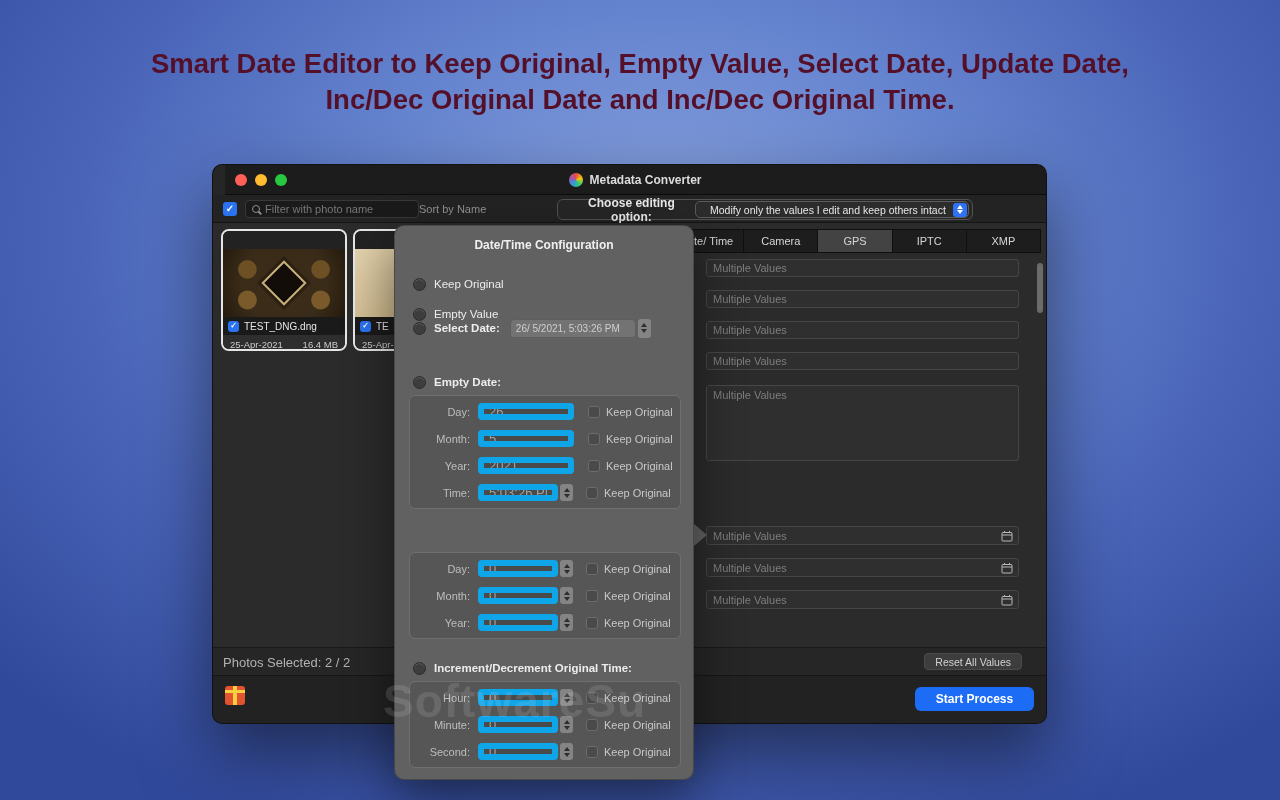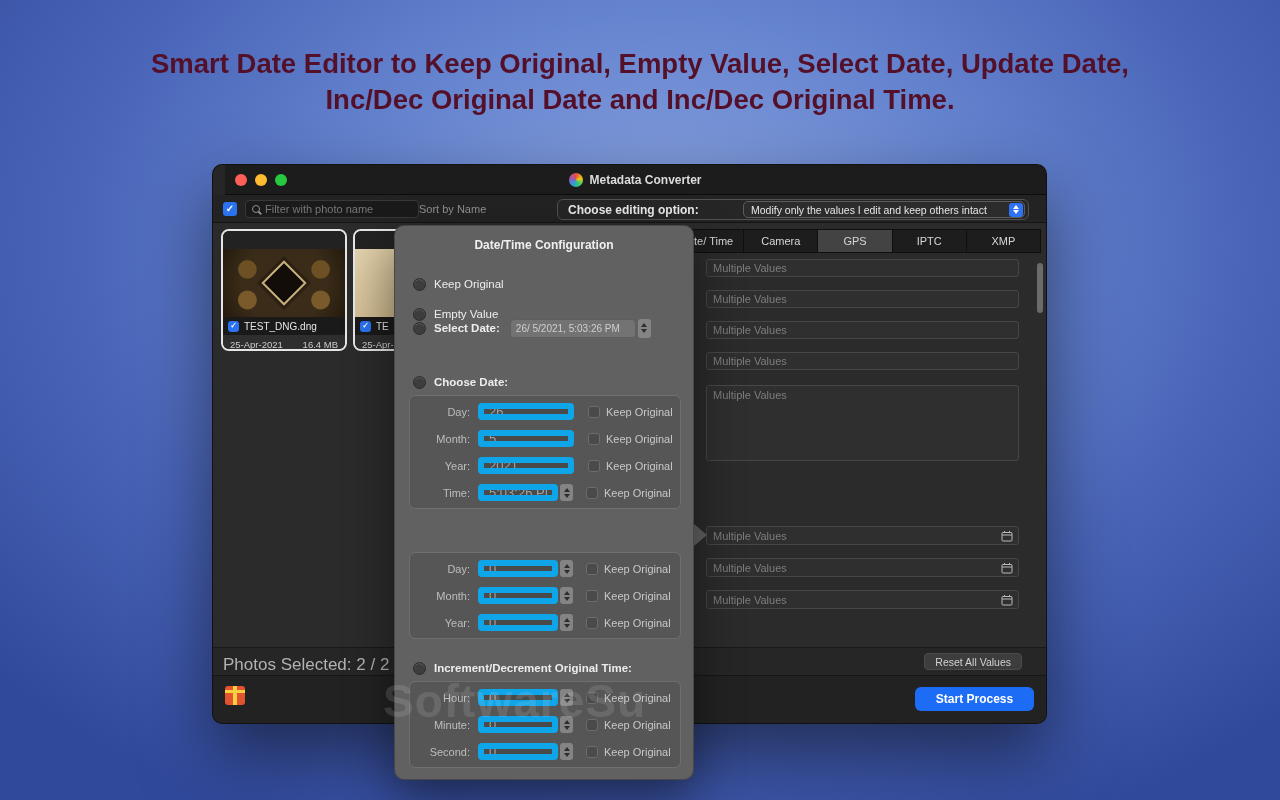--- a/index.html
+++ b/index.html
@@ -28,22 +28,22 @@
   .cb::after { content:"✓"; font-size:10px; font-weight:bold; line-height:1; }
   .cb.small::after { font-size:8px; }
   .tb-check { position:absolute; left:10px; top:7px; width:14px; height:14px; }
   .search { position:absolute; left:32px; top:5px; width:174px; height:18px; background:#1a1a1a;
     border:1px solid #383838; border-radius:4px; display:flex; align-items:center; padding:0 6px; }
   .mag { position:relative; width:8px; height:8px; border:1.5px solid #8e8e8e; border-radius:50%; margin-right:5px; flex:none; }
   .mag::after { content:""; position:absolute; width:4px; height:1.5px; background:#8e8e8e; transform:rotate(45deg); right:-3px; bottom:-1px; }
   .search input { flex:1; background:transparent; border:none; outline:none; color:#cfcfcf; font-size:11px; }
   .search input::placeholder { color:#777; }
   .sortname { position:absolute; left:206px; top:8px; font-size:11px; color:#909090; }
-  .editgroup { position:absolute; left:344px; top:4px; width:472px; height:21px; border:1px solid #525252;
-    border-radius:6px; display:flex; align-items:center; padding:0 3px 0 10px; background:#262626; }
+  .editgroup { position:absolute; left:344px; top:4px; width:416px; height:21px; border:1px solid #525252;
+    border-radius:6px; display:flex; align-items:center; padding:0 3px 0 10px; background:#262626;text-align:center; }
   .editlabel { font-size:12px; font-weight:bold; color:#eaeaea; }
   .dropdown { margin-left:auto; width:282px; height:17px; background:#2c2c2c; border:1px solid #5c5c5c;
     border-radius:5px; display:flex; align-items:center; padding-left:7px; }
   .dropdown .ddtext { flex:1; font-size:10.5px; color:#e6e6e6; white-space:nowrap; overflow:hidden; }
   .dd-stepper { width:14px; height:14px; background:#2f72f5; border-radius:3px; margin-right:1px;
     display:flex; flex-direction:column; align-items:center; justify-content:center; gap:1px; flex:none; }
   .tri-up{width:0;height:0;border-left:3px solid transparent;border-right:3px solid transparent;border-bottom:4px solid #fff;}
   .tri-down{width:0;height:0;border-left:3px solid transparent;border-right:3px solid transparent;border-top:4px solid #fff;}
   .content { position:absolute; top:58px; left:0; right:0; height:424px; background:#2b2b2b; }
   
@@ -75,21 +75,21 @@
     border-radius:3px; color:#7e7e7e; font-size:11px; padding:0 6px; outline:none; }
   .mv-area { position:absolute; left:493px; top:162px; width:313px; height:76px; background:#2f2f2f;
     border:1px solid #474747; border-radius:3px; color:#7e7e7e; font-size:11px; padding:3px 6px; resize:none; outline:none; }
   .cal-field { position:absolute; left:493px; width:313px; height:19px; background:#2f2f2f; border:1px solid #474747;
     border-radius:3px; display:flex; align-items:center; }
   .cal-field input { flex:1; background:transparent; border:none; outline:none; color:#7e7e7e; font-size:11px; padding:0 6px; }
   .cal-icon { margin-right:5px; flex:none; display:flex; }
   .vscroll { position:absolute; left:824px; top:40px; width:6px; height:50px; background:#6b6b6b; border-radius:3px; }
   
   .statusbar { position:absolute; top:482px; left:0; right:0; height:28px; background:#262626; border-top:1px solid #191919; }
-  .status-text { position:absolute; left:10px; top:7px; font-size:17px; color:#b2b2b2; }
+  .status-text { position:absolute; left:10px; top:7px; font-size:13px; color:#b2b2b2; }
   .reset-btn { position:absolute; right:24px; top:5px; height:17px; padding:0 10px; background:#3d3d3d;
     border:1px solid #4b4b4b; border-radius:4px; color:#d2d2d2; font-size:10.5px; display:flex; align-items:center; }
   .bottombar { position:absolute; top:510px; left:0; right:0; height:50px; background:#222222; border-top:1px solid #161616; }
   .gift { position:absolute; left:12px; top:10px; width:20px; height:19px; border-radius:3px;
     background: linear-gradient(#f8cf3e,#f8cf3e) 50% 0 / 4px 100% no-repeat,
                 linear-gradient(#f8cf3e,#f8cf3e) 0 4px / 100% 3px no-repeat, #e2542f; }
   .start-btn { position:absolute; left:702px; top:11px; width:119px; height:24px; background:#1c6cf5;
     border:none; border-radius:6px; color:#fff; font-size:12px; font-weight:bold; display:flex;
     align-items:center; justify-content:center; }
   
@@ -276,21 +276,21 @@
       <span class="radio-label bold">Select Date:</span>
       <span class="datefield">26/ 5/2021,  5:03:26 PM</span>
       <span class="g-stepper">
           <span class="tu"></span>
           <span class="td"></span>
         </span>
     </div>
 
     <div class="radio-row" style="top:146px;">
       <span class="radio"></span>
-      <span class="radio-label bold">Choose Date:</span>
+      <span class="radio-label bold">Empty Date:</span>
     </div>
 
     <div class="dt-group" style="top:169px;">
       <div class="dt-row">
         <span class="dt-label">Day:</span>
         <input class="dt-input w96" readonly="" value="26" style="">
         <span class="keep-cb"></span>
         <span class="keep-label">Keep Original</span>
       </div>
       <div class="dt-row">

